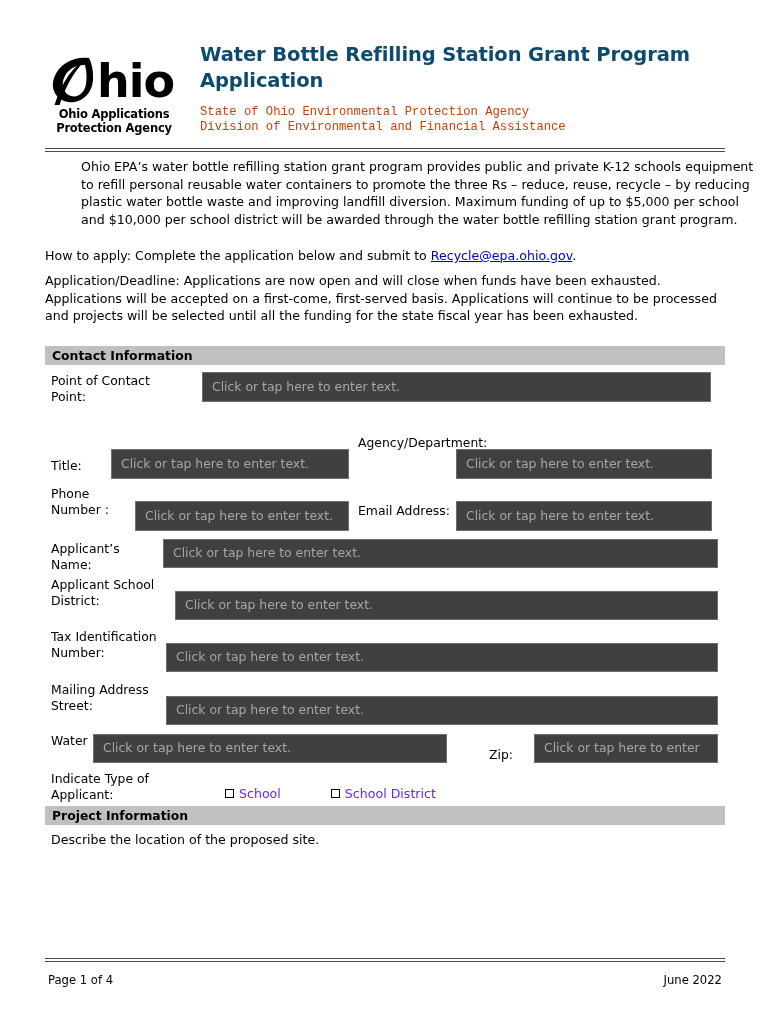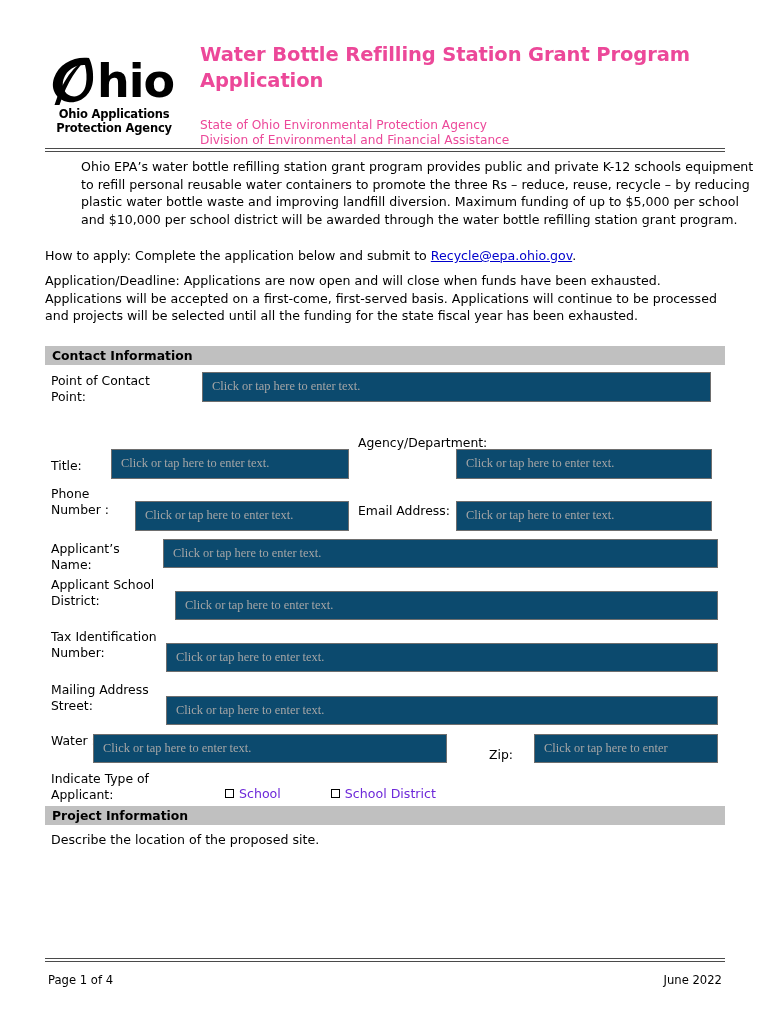--- a/index.html
+++ b/index.html
@@ -62,27 +62,28 @@
     top: 0;
     width: 525px;
   }
   .doc-title {
     font-family: "DejaVu Sans", sans-serif;
     font-weight: bold;
     font-size: 19.5px;
     line-height: 26px;
     letter-spacing: -0.1px;
     margin: 0;
-    color: #ec4899;
+    color: #0c4a6e;
   }
   .doc-subtitle {
-    margin-top: 24px;
+    margin-top: 11px;
     font-size: 12.2px;
     line-height: 15px;
-    color: #ec4899;
+    color: #c2410c;
+    font-family: Liberation Mono, monospace;
   }
 
   
   .rule-double {
     position: absolute;
     left: 45px;
     top: 148px;
     width: 680px;
     height: 4px;
     border-top: 1.6px solid #4a4a4a;
@@ -133,24 +134,23 @@
   .flabel {
     position: absolute;
     font-size: 12.4px;
     line-height: 16px;
     color: #000;
     text-align: left;
   }
   .fbox {
     position: absolute;
     border: 1.3px solid #6e6e6e;
-    background: #0c4a6e;
+    background: #404040;
     box-sizing: border-box;
     overflow: hidden;
-    font-family: Liberation Serif, serif;
   }
   .fbox .ph {
     display: block;
     font-size: 12.4px;
     color: #a6a6a6;
     padding-left: 9px;
     white-space: nowrap;
   }
   .helper {
     position: absolute;

